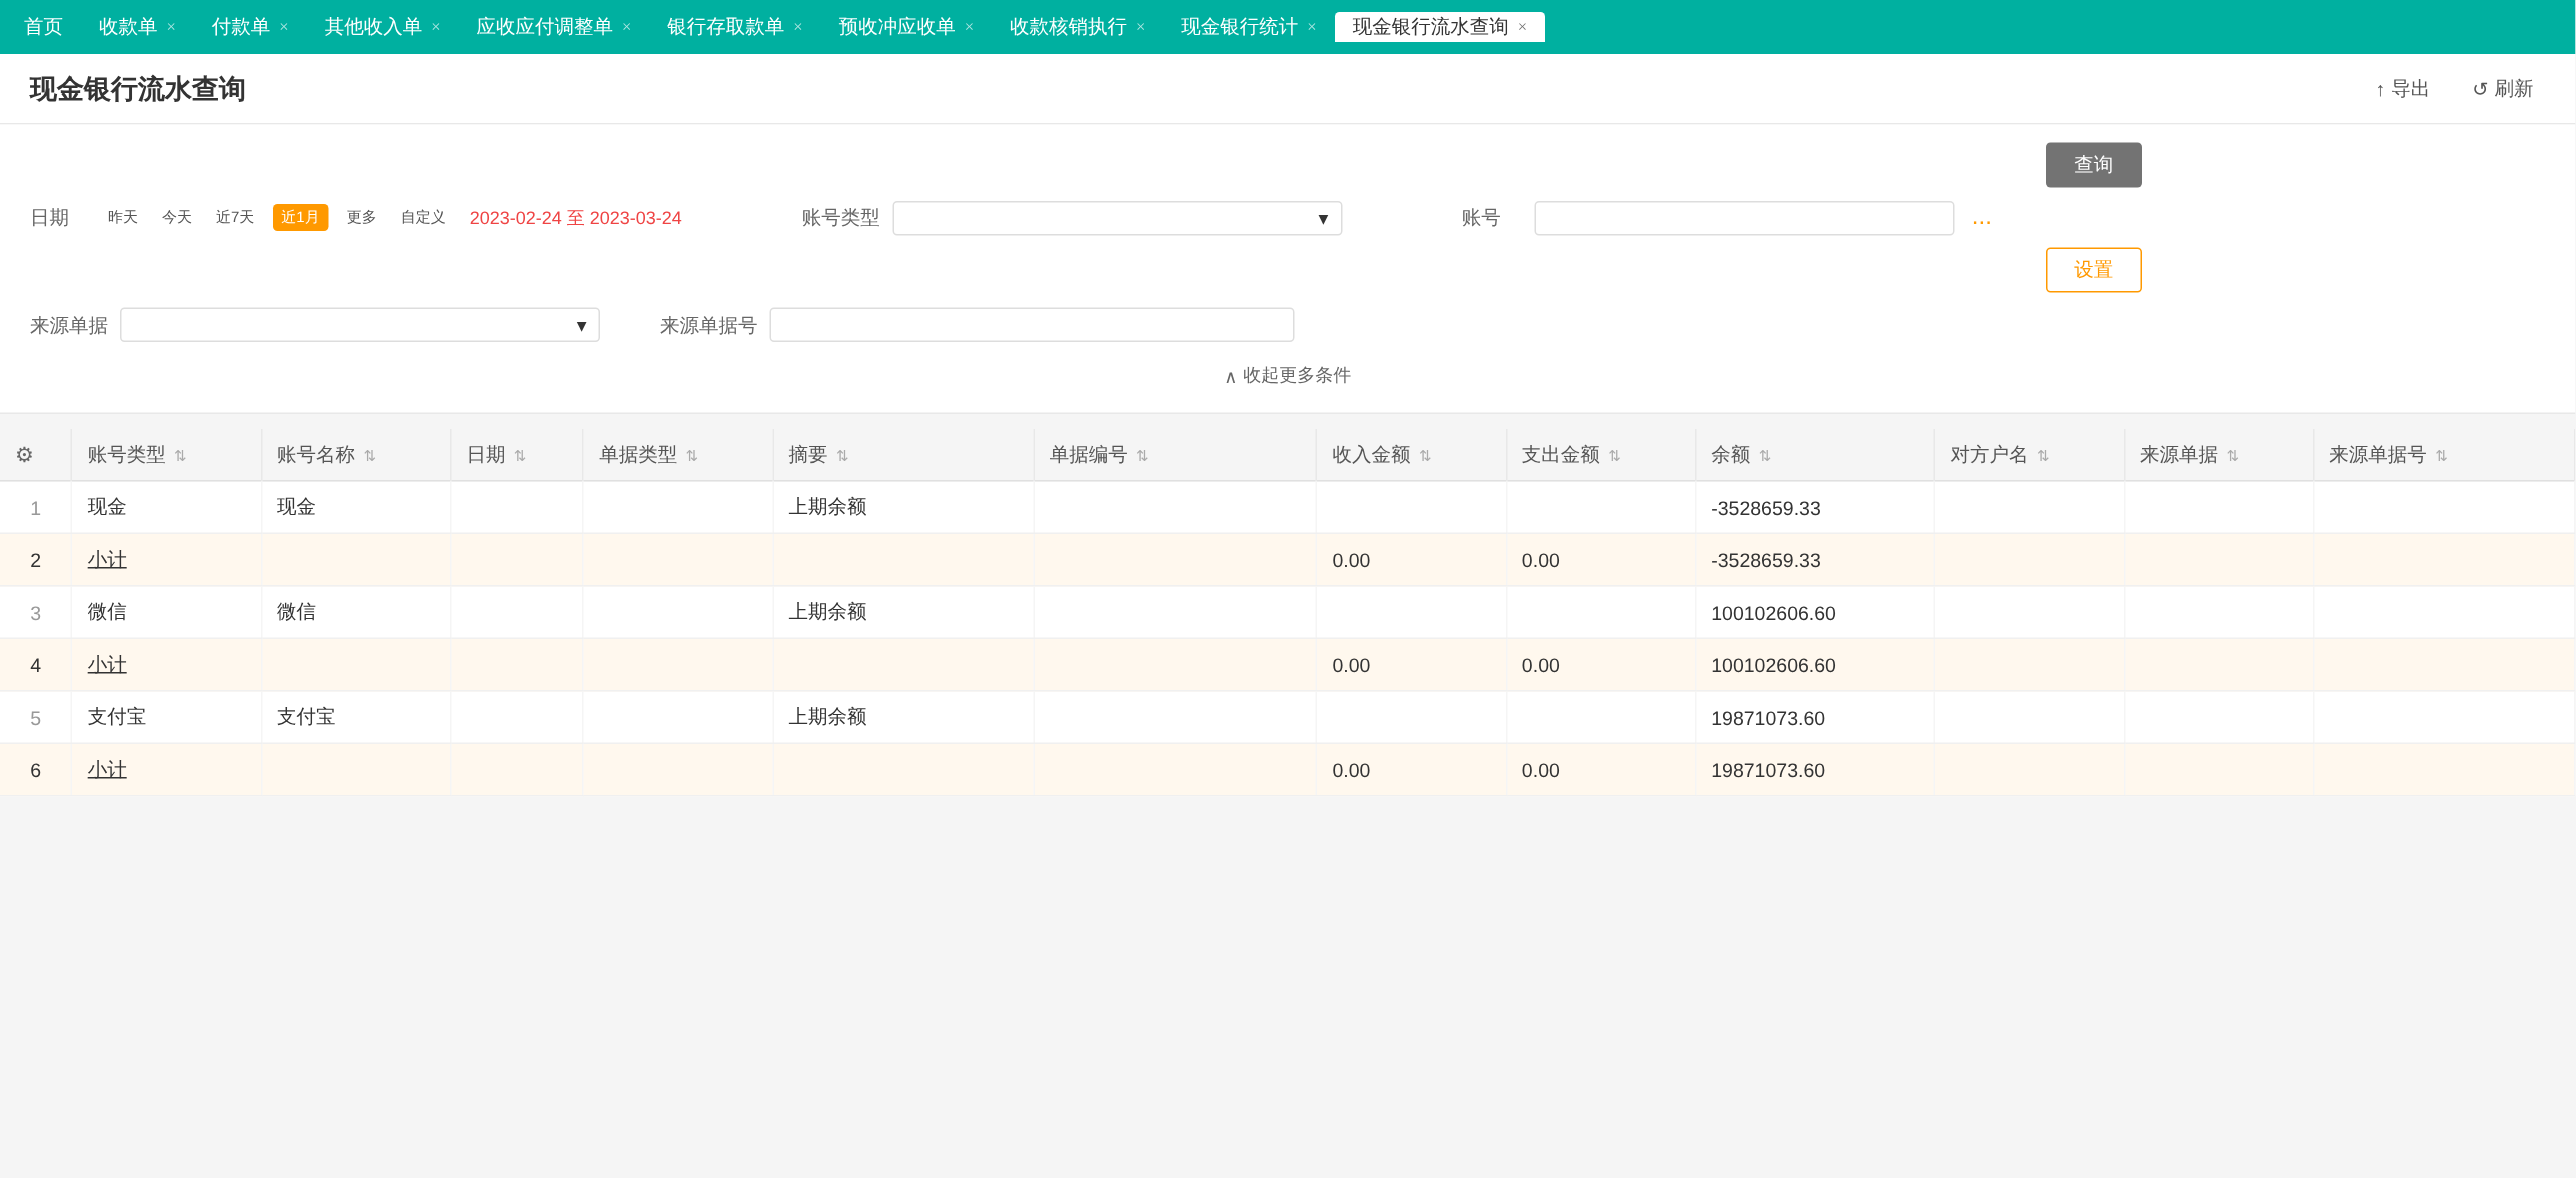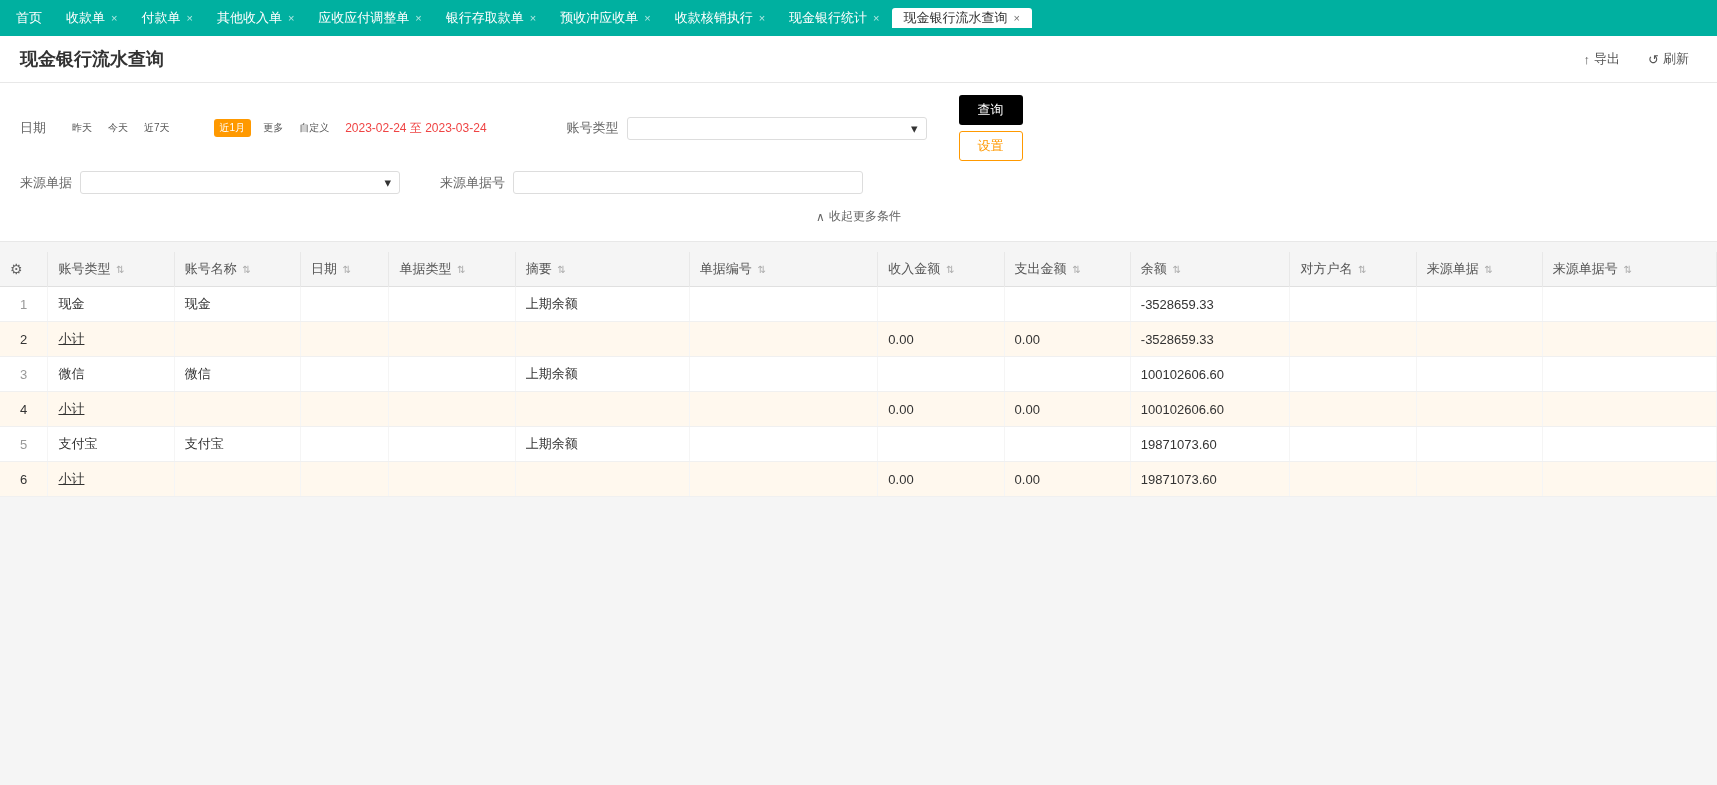--- a/index.html
+++ b/index.html
@@ -17,20 +17,21 @@
     .nav-item {
       color: #fff;
       padding: 0 12px;
       height: 20px;
       display: flex;
       align-items: center;
       cursor: pointer;
       white-space: nowrap;
       font-size: 13px;
       border-radius: 3px 3px 0 0;
+      font-family: Liberation Serif, serif;
     }
     .nav-item.active {
       background: #fff;
       color: #333;
     }
     .nav-item .close-icon {
       margin-left: 6px;
       font-size: 11px;
       opacity: 0.7;
     }
@@ -101,21 +102,20 @@
       cursor: pointer;
       color: #555;
       font-size: 10px;
       padding: 2px 4px;
     }
     .date-shortcut.active {
       background: #f90;
       color: #fff;
       border-radius: 3px;
       padding: 2px 6px;
-      margin-left: 32px;
     }
     .date-range {
       color: #ef4444;
       font-size: 12px;
       margin-left: 4px;
     }
     .filter-select {
       display: flex;
       align-items: center;
       border: 1px solid #ddd;
@@ -140,36 +140,37 @@
       color: #333;
       outline: none;
     }
     .filter-dots {
       color: #f90;
       cursor: pointer;
       font-size: 16px;
       padding: 0 4px;
     }
     .btn-query {
-      background: #000000;
+      background: #737373;
       color: #fff;
       border: none;
       border-radius: 3px;
       padding: 6px 18px;
       cursor: pointer;
       font-size: 13px;
     }
     .btn-settings {
       background: #fff;
       color: #f90;
       border: 1px solid #f90;
       border-radius: 3px;
       padding: 5px 18px;
       cursor: pointer;
       font-size: 13px;
+      margin-top: 34px;
     }
     .filter-actions {
       display: flex;
       flex-direction: column;
       gap: 6px;
       margin-left: 12px;
     }
     .collapse-bar {
       display: flex;
       justify-content: center;
@@ -302,20 +303,25 @@
     </div>
 
     <div class="filter-item" style="margin-left:60px;">
       <span class="filter-label">账号类型</span>
       <div class="filter-select filter-select-wide">
         <span></span>
         <span>▾</span>
       </div>
     </div>
 
+    <div class="filter-item" style="margin-left:60px;">
+      <span class="filter-label">账号</span>
+      <input class="filter-input" style="min-width: 280px;">
+      <span class="filter-dots">...</span>
+    </div>
 
     <div class="filter-actions">
       <button class="btn-query">查询</button>
       <button class="btn-settings">设置</button>
     </div>
   </div>
 
   <div class="filter-row">
     <div class="filter-item">
       <span class="filter-label">来源单据</span>

